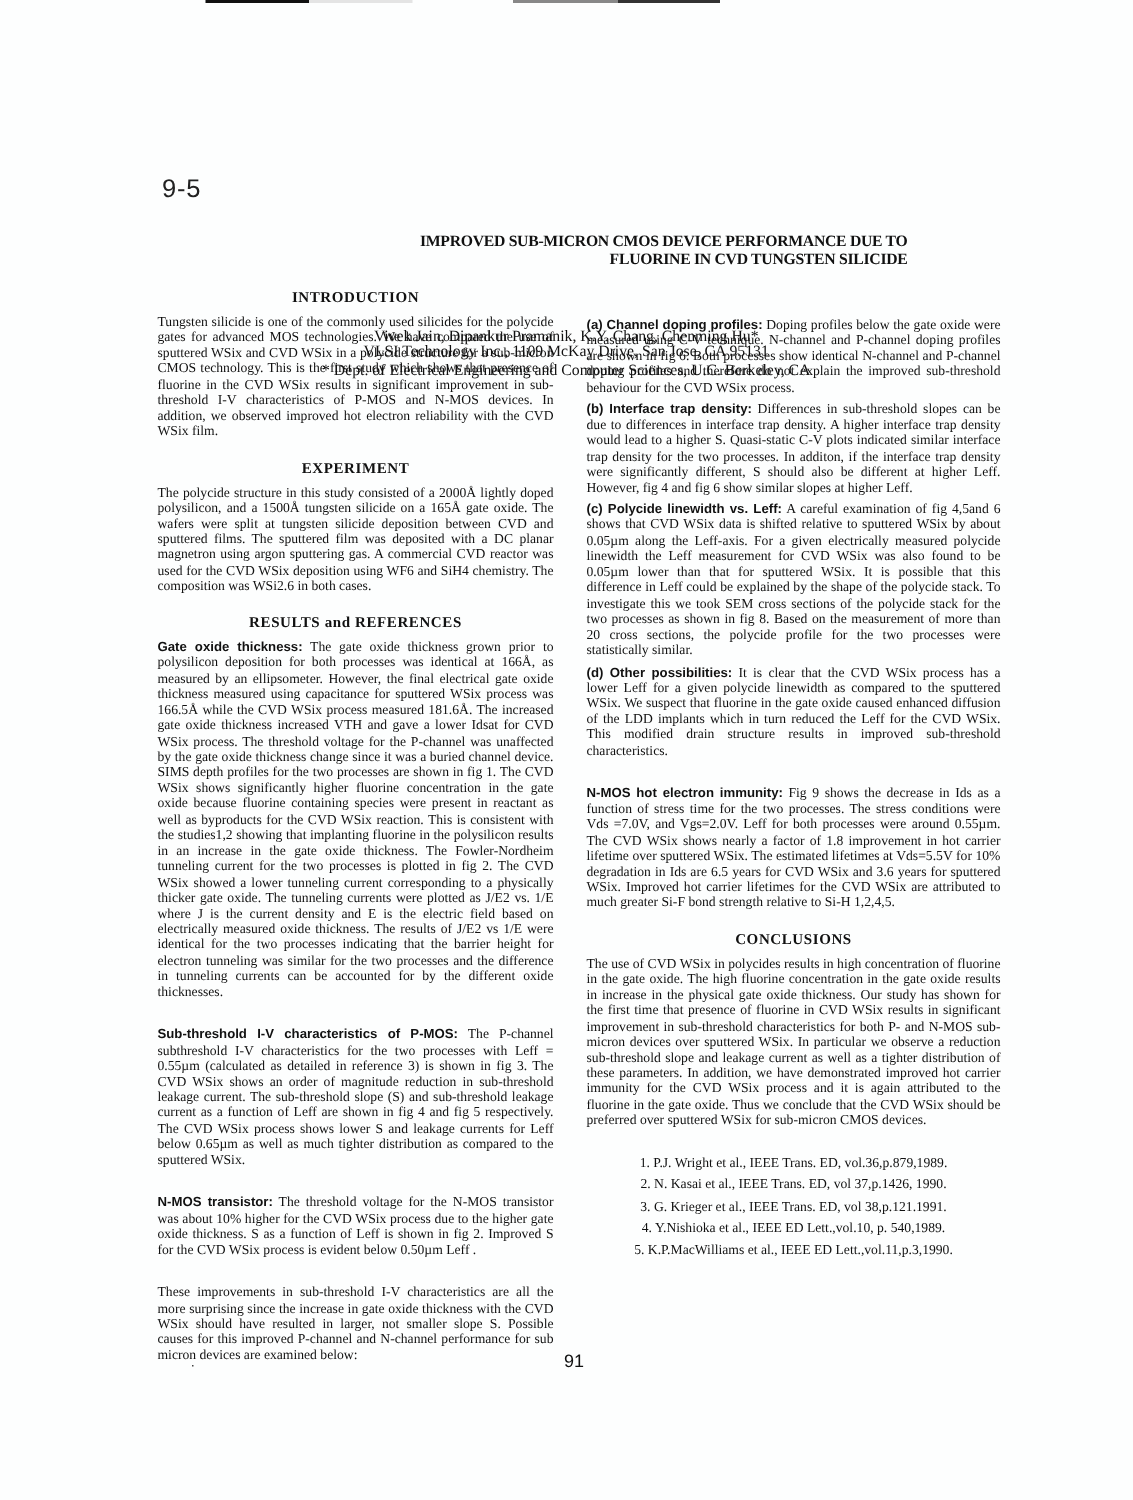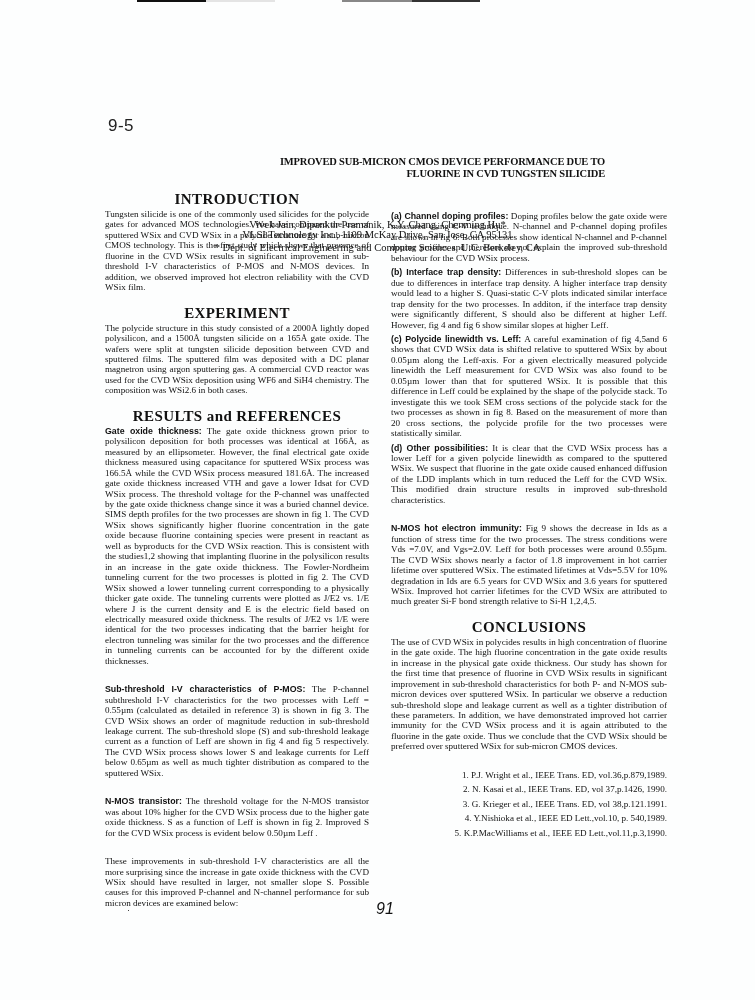--- a/index.html
+++ b/index.html
@@ -9,25 +9,25 @@
   .session { position:absolute; left:108px; top:116px; font-family:"Liberation Sans", sans-serif;
              font-size:17px; color:#222; letter-spacing:0.5px;text-align:right; }
   .title { position:absolute; left:150px; width:455px; top:156px; text-align:right;
            font-weight:bold; font-size:10.5px; line-height:12px; letter-spacing:-0.2px; }
   .authors { position:absolute; left:150px; width:455px; top:199px; text-align:center; font-size:10.5px;margin-top:20px; }
   .affil { position:absolute; left:150px; width:455px; top:228px; text-align:center; font-size:10.5px; line-height:13px; }
   .col { position:absolute; font-size:9.1px; line-height:10.45px; text-align:justify; }
   .col.left { left:101px; width:272px; top:193px; }
   .col.right { left:387px; width:284px; top:207px; }
   .col p { margin:4px; }
-  .sec-h { text-align:center; font-weight:bold; font-size:15px; letter-spacing:0.4px; margin:0; line-height:12px; }
+  .sec-h { text-align:center; font-weight:bold; font-size:10px; letter-spacing:0.4px; margin:0; line-height:12px; }
   .gap { height:10px; }
   .lead { font-weight:bold; font-family:"Liberation Sans", sans-serif; font-size:8.8px; }
-  .refs p { text-align:right; }
-  .pagenum { position:absolute; left:376px; top:900px; font-family:"Liberation Sans", sans-serif; font-size:16px;font-style:italic; }
+  .refs p { text-align:center; }
+  .pagenum { position:absolute; left:376px; top:900px; font-family:"Liberation Sans", sans-serif; font-size:12px; }
   .dot { position:absolute; left:128px; top:910px; width:1px; height:1px; background:#444; }
 </style>
 </head>
 <body>
 
 <div class="scanbar" style="left:137px;width:69px;background:#111;"></div>
 <div class="scanbar" style="left:206px;width:69px;background:#e4e4e4;"></div>
 <div class="scanbar" style="left:342px;width:70px;background:#888;"></div>
 <div class="scanbar" style="left:412px;width:68px;background:#333;"></div>
 

